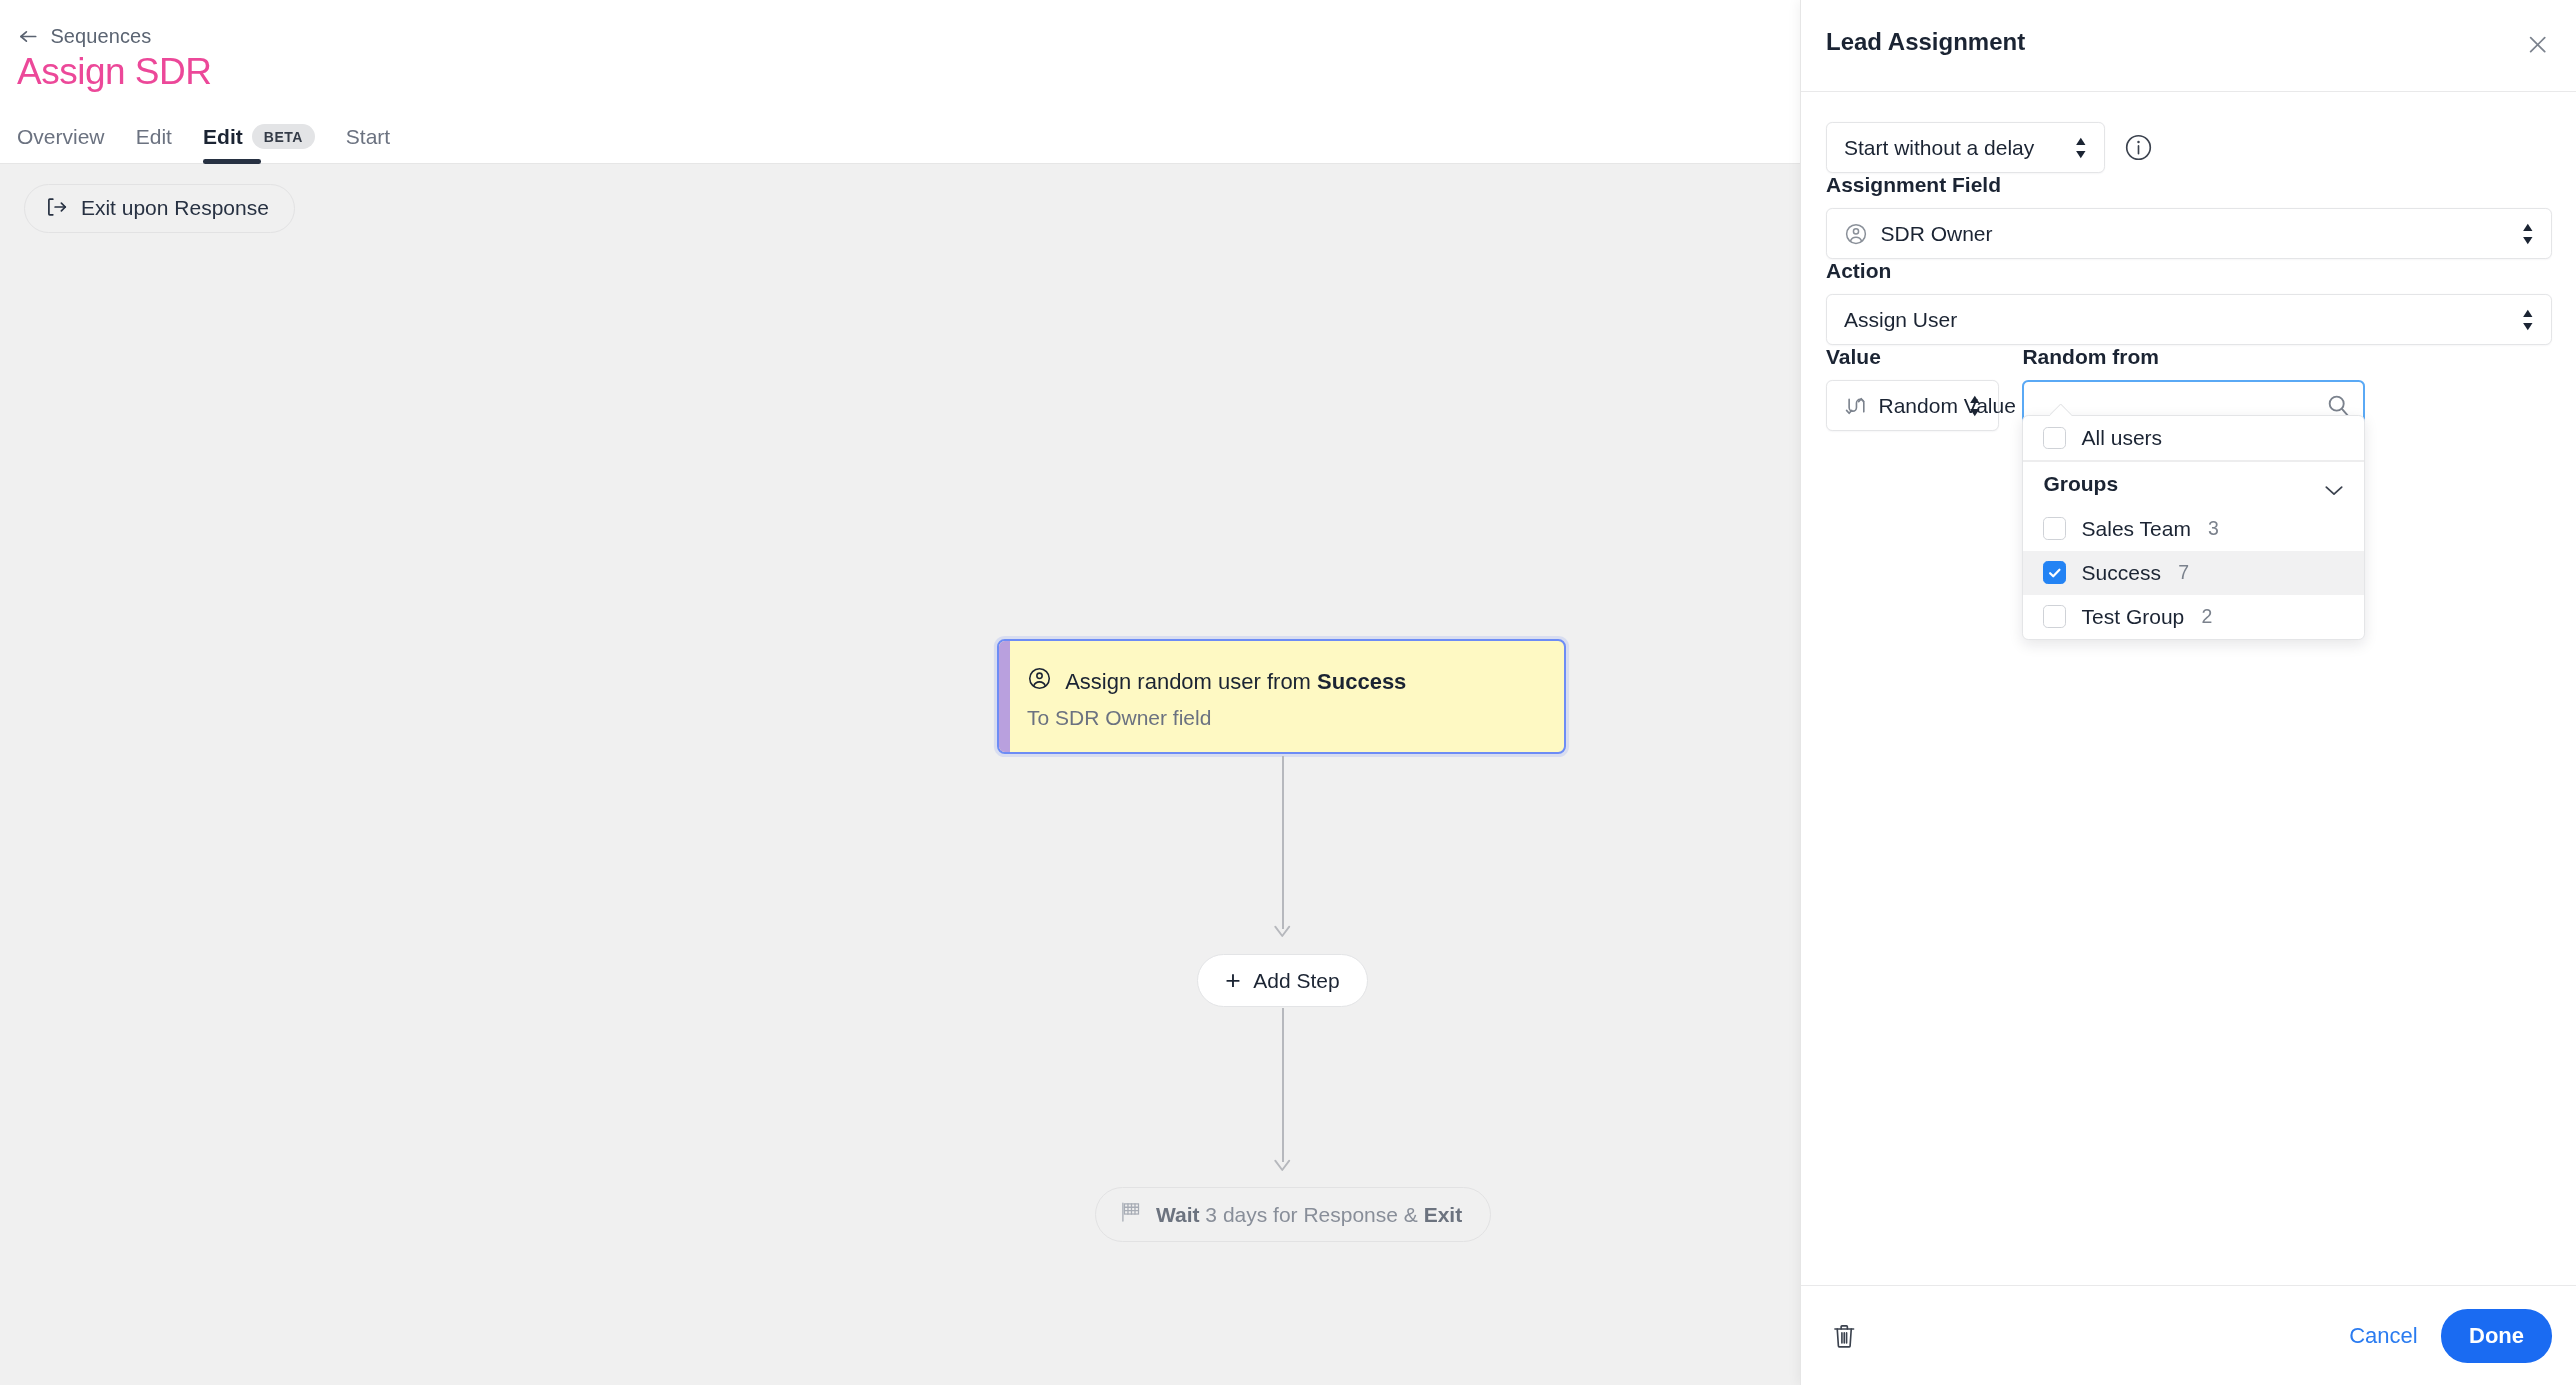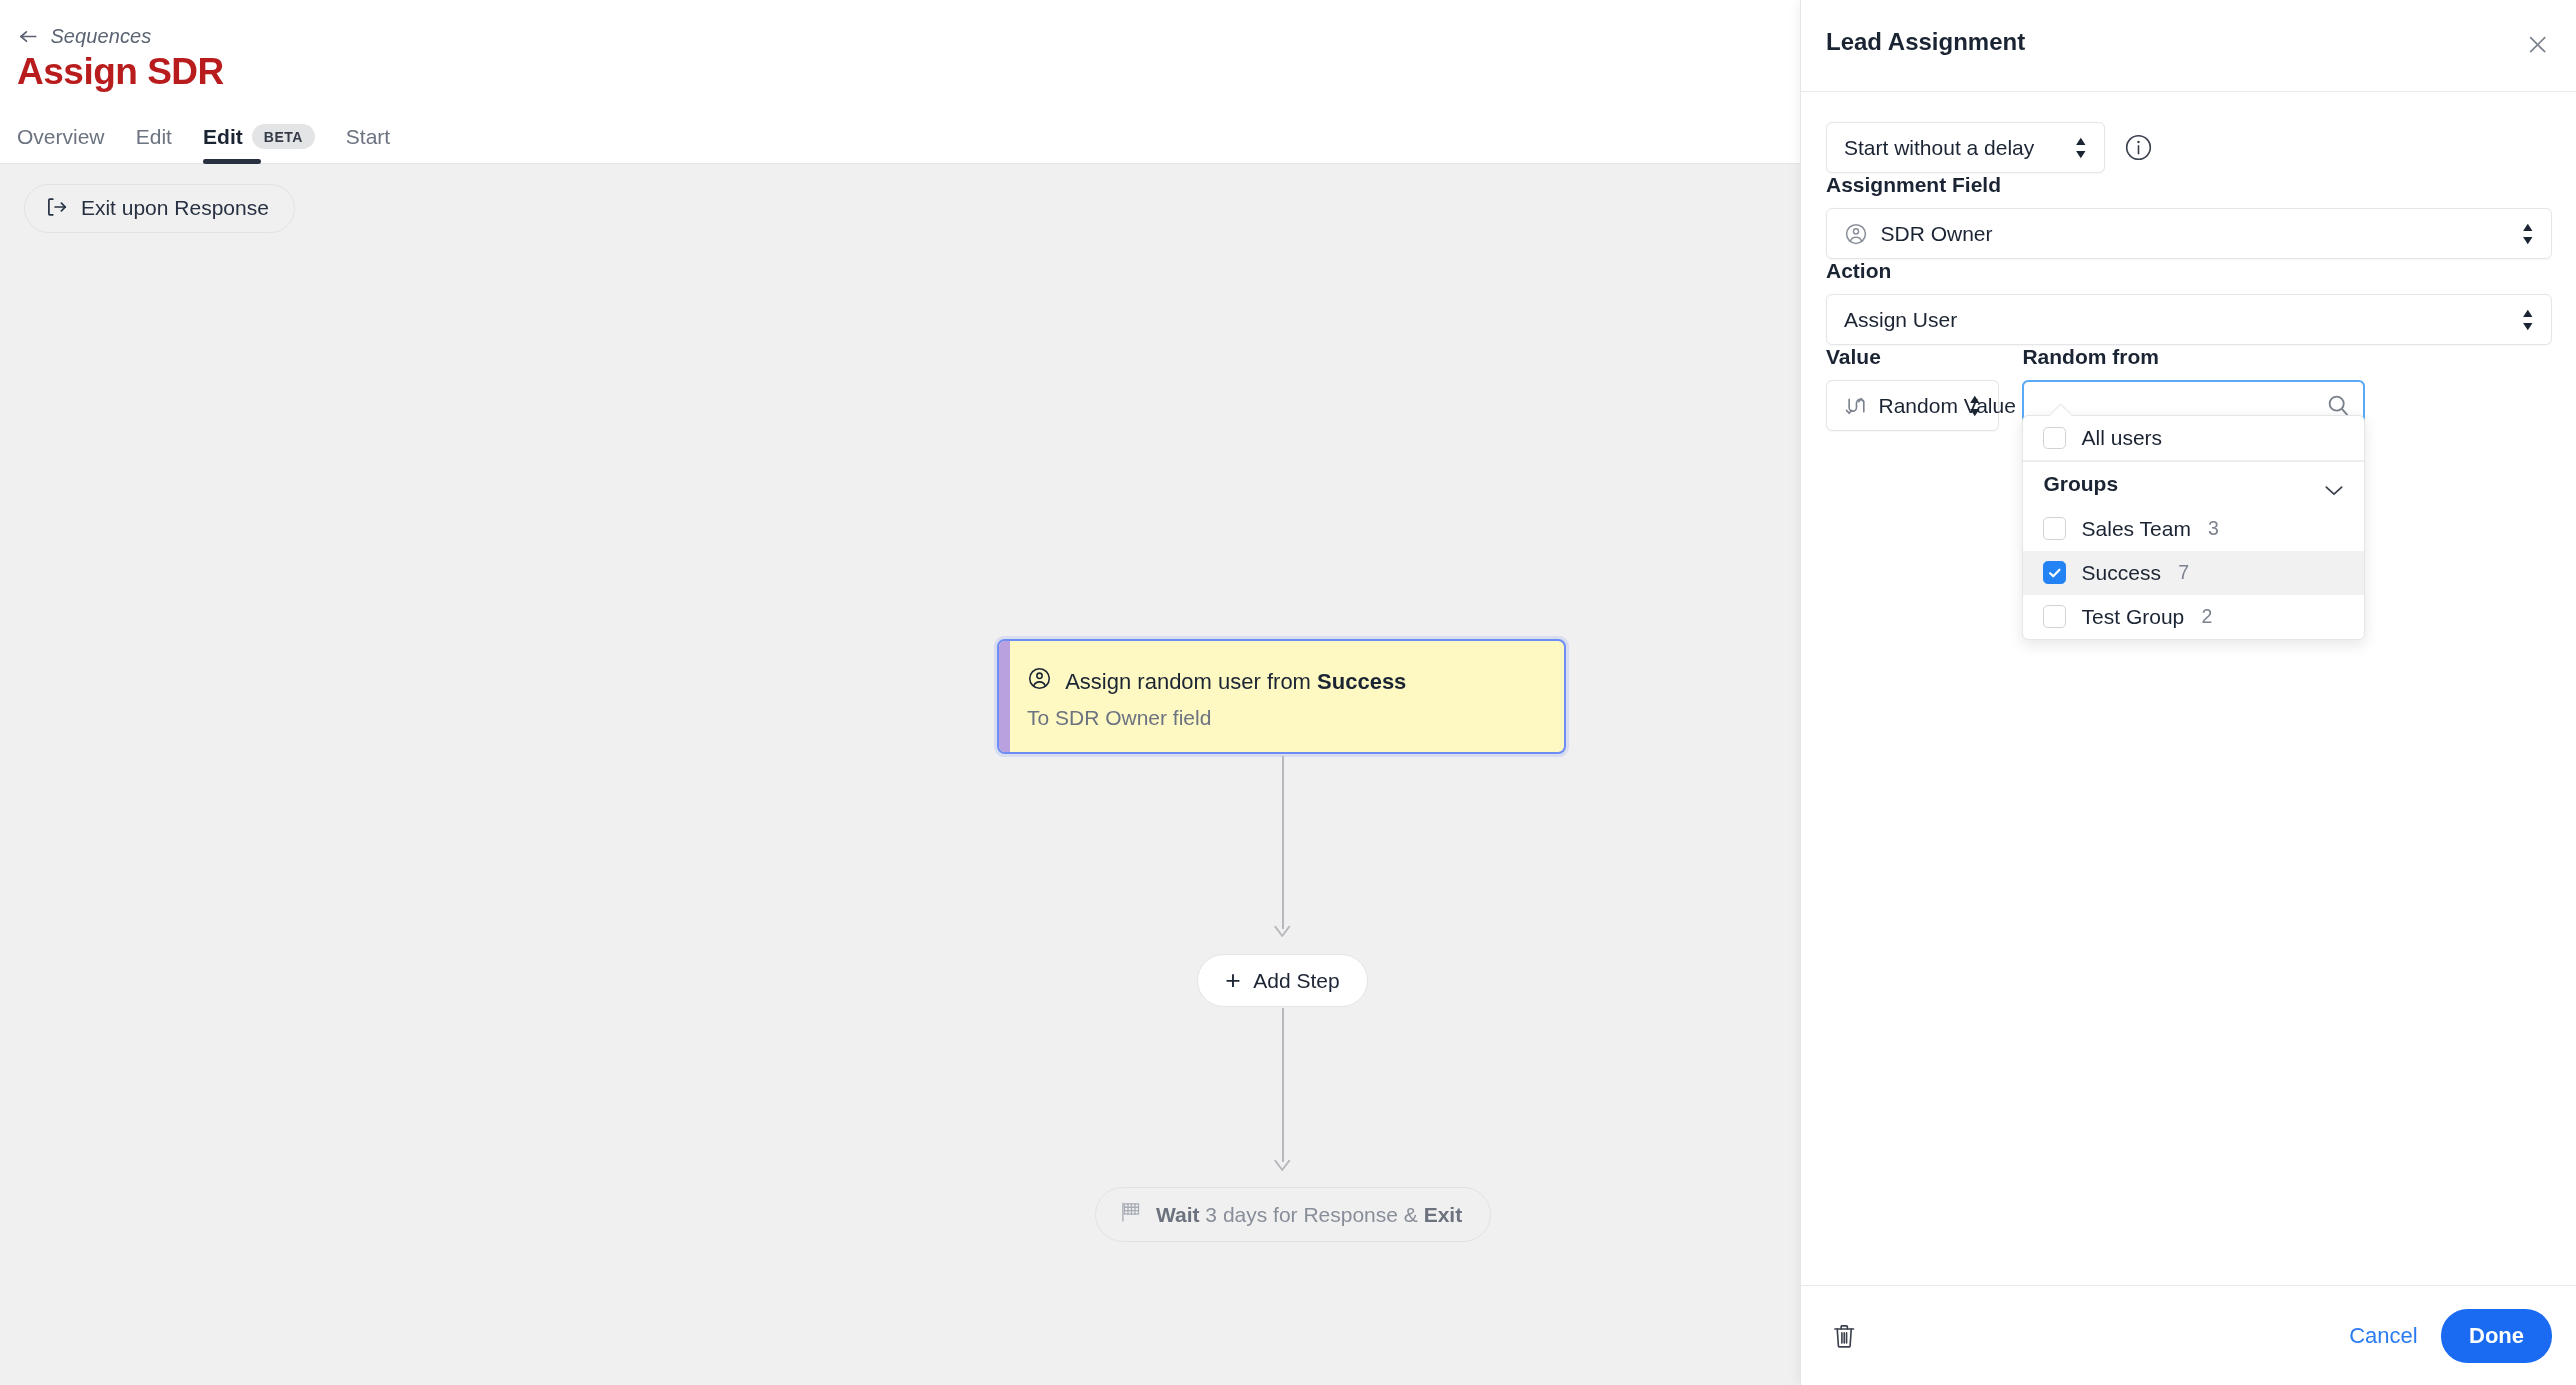--- a/index.html
+++ b/index.html
@@ -26,25 +26,25 @@
   .breadcrumb {
     position: absolute; left: 17px; top: 25px;
     display: flex; align-items: center; gap: 10px;
     cursor: pointer;
   }
   .breadcrumb .bc-arrow {
     width: 23.4px; height: 17px; display: block;
     color: #5a6270;
   }
   .breadcrumb .bc-label {
-    font-size: 20px; color: #5b6472; letter-spacing: 0.1px; font-style: italic;
+    font-size: 20px; color: #5b6472; letter-spacing: 0.1px;
   }
   .page-title {
     position: absolute; left: 17px; top: 51px;
-    font-size: 37px; font-weight: 700; color: #b91c1c;
+    font-size: 37px; font-weight: 400; color: #ec4899;
     letter-spacing: -0.5px;
   }
   .tabs {
     position: absolute; left: 17px; top: 109px;
     display: flex; align-items: center; gap: 0;
     height: 55px;
   }
   .tab {
     position: relative;
     display: flex; align-items: center; gap: 9.4px;

